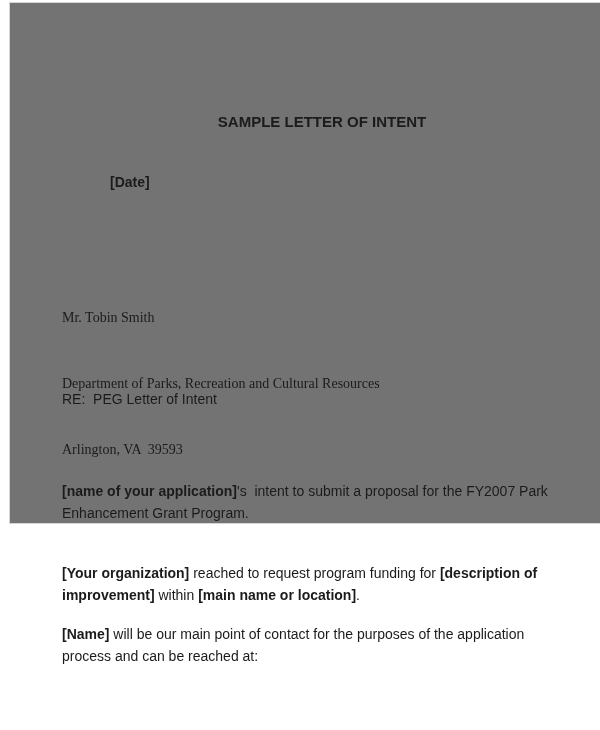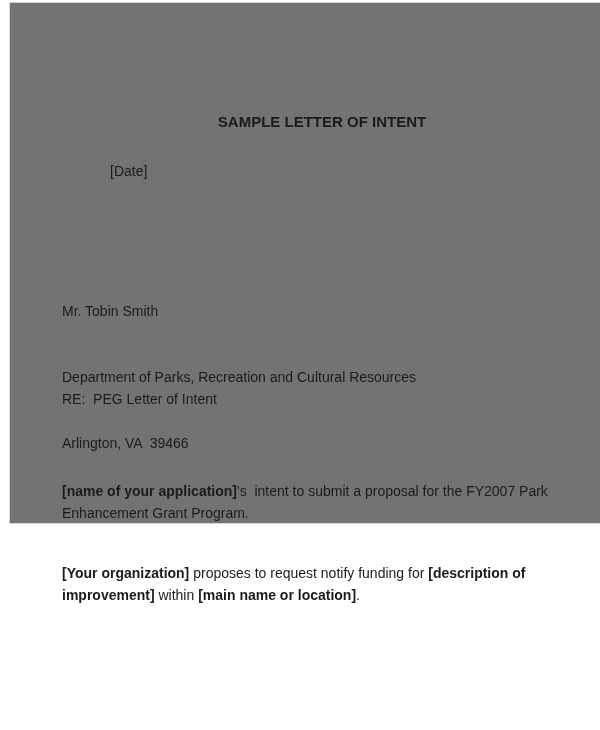--- a/index.html
+++ b/index.html
@@ -30,22 +30,22 @@
     position: absolute;
     left: 52px; top: 71px;
     width: 520px;
     text-align: center;
     color: #1b1b1b;
     font-size: 15px;
     line-height: 19px;
     font-weight: bold;
     white-space: pre;
   }
-  .date-line   { top: 157px; font-weight: normal; padding-left: 48px; }
-  .address     { top: 253px; }
+  .date-line   { top: 168px; font-weight: bold; padding-left: 48px; }
+  .address     { top: 260px; font-family: Liberation Serif, serif; }
   .subject     { top: 385px; }
   .salutation  { top: 433px; }
   .para-1      { top: 477px; width: 536px; }
   .para-2      { top: 559px; width: 536px; }
   .para-3      { top: 620px; width: 536px; }
   .b           { font-weight: bold; }
 </style>
 </head>
 <body>
 
@@ -54,27 +54,29 @@
 
     <header class="title">
       <div>SAMPLE LETTER OF INTENT</div>
     </header>
 
     <div class="block date-line">[Date]</div>
 
     <div class="block address">
       <div>Mr. Tobin Smith</div>
       <div>Department of Parks, Recreation and Cultural Resources</div>
-      <div>Arlington, VA  39466</div>
+      <div>Arlington, VA  39593</div>
     </div>
 
     <div class="block subject">RE:  PEG Letter of Intent</div>
 
 
     <p class="block para-1"><span class="b">[name of your application]</span><span>'s  intent to submit a proposal for the FY2007 Park
 Enhancement Grant Program.</span></p>
 
-    <p class="block para-2"><span class="b">[Your organization]</span><span> proposes to request notify funding for </span><span class="b">[description of
+    <p class="block para-2"><span class="b">[Your organization]</span><span> reached to request program funding for </span><span class="b">[description of
 improvement]</span><span> within </span><span class="b">[main name or location]</span><span>.</span></p>
 
+    <p class="block para-3"><span class="b">[Name]</span><span> will be our main point of contact for the purposes of the application
+process and can be reached at:</span></p>
 
   </div>
 </div>
 
 </body></html>

